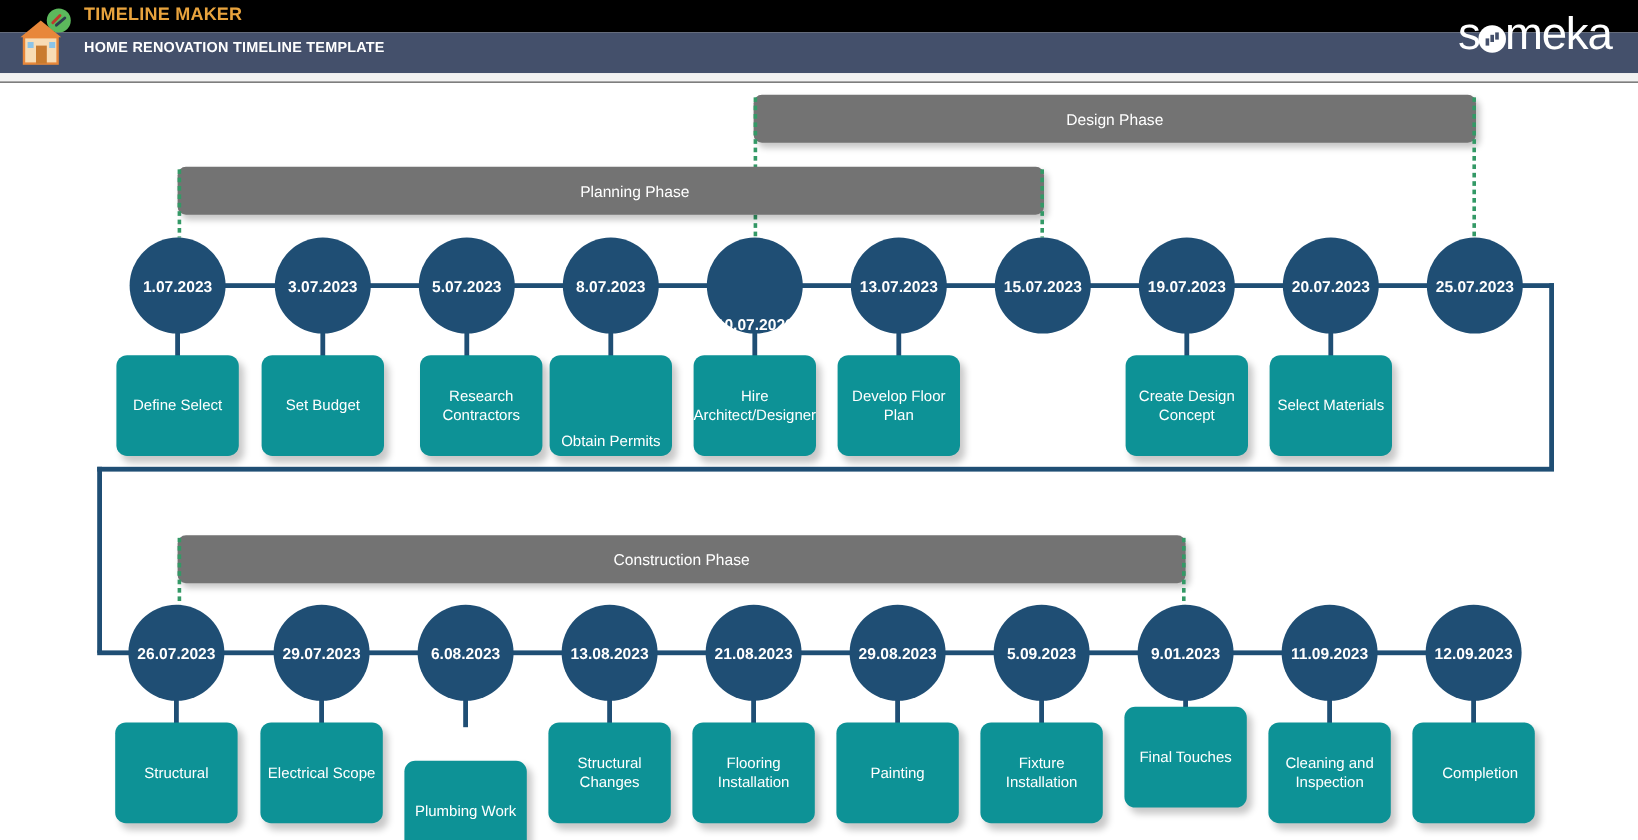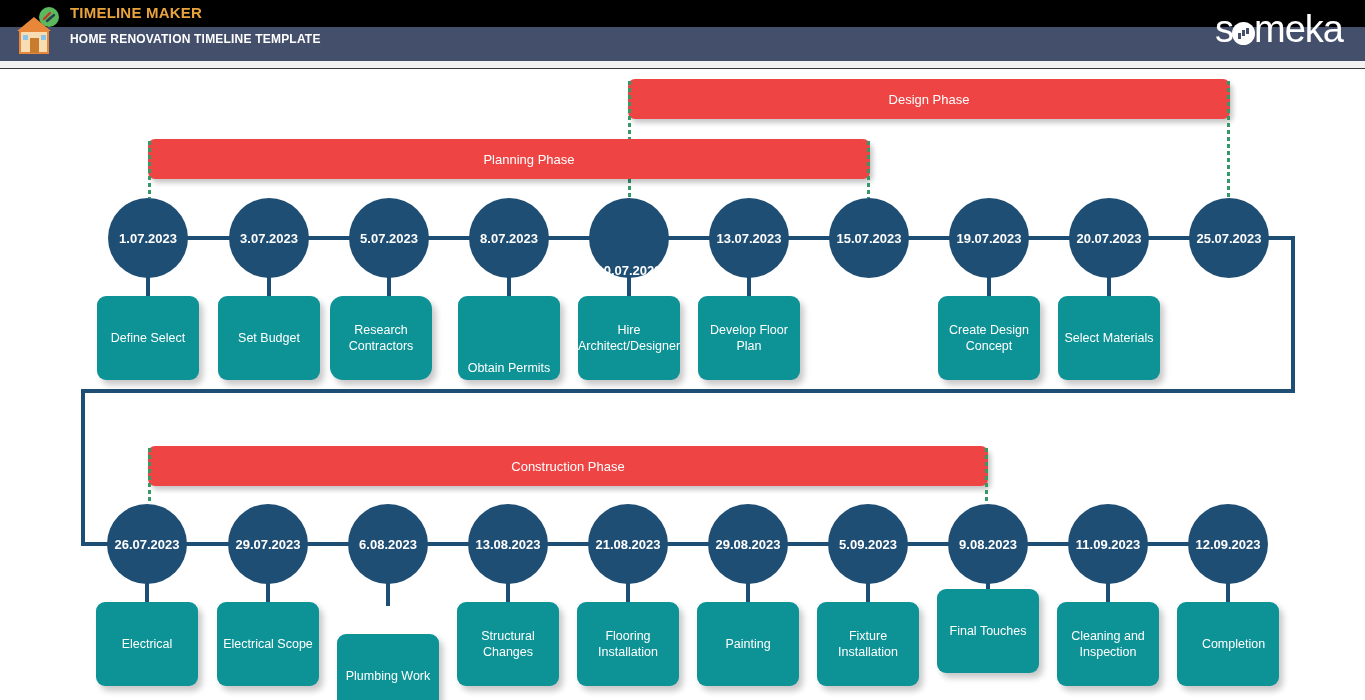--- a/index.html
+++ b/index.html
@@ -46,21 +46,21 @@
   .strip-gray {
     position: absolute; left: 0; top: 61px; width: 1365px; height: 8px;
     background: #f2f2f2; border-bottom: 1px solid #3a3a3a;
   }
 
   
   .canvas { position: absolute; left: 0; top: 69px; width: 1365px; height: 631px; background: #fff; }
 
   
   .phase {
-    position: absolute; height: 40px; background: #ef4444; border-radius: 7px;
+    position: absolute; height: 40px; background: #737373; border-radius: 7px;
     color: #ffffff; font-size: 13px; display: flex; align-items: center;
     justify-content: center; box-shadow: 3px 4px 5px rgba(0,0,0,.22);
   }
 
   
   .pstem {
     position: absolute; width: 3px;
     background-image: linear-gradient(#339966 55%, rgba(0,0,0,0) 0%);
     background-size: 3px 7px; background-repeat: repeat-y;
   }
@@ -141,21 +141,21 @@
           <span>3.07.2023</span>
         </div>
         <div class="stem" style="left: 267px; top: 203px; height: 28px;"></div>
         <div class="task" style="left: 218px; top: 227px;">
           <span>Set Budget</span>
         </div>
         <div class="node" style="left: 349px; top: 129px;">
           <span>5.07.2023</span>
         </div>
         <div class="stem" style="left: 387px; top: 203px; height: 28px;"></div>
-        <div class="task" style="left: 330px; top: 227px; border-radius: 13px;">
+        <div class="task" style="left: 350px; top: 227px;">
           <span>Research Contractors</span>
         </div>
         <div class="node" style="left: 469px; top: 129px;">
           <span>8.07.2023</span>
         </div>
         <div class="stem" style="left: 507px; top: 203px; height: 28px;"></div>
         <div class="task" style="left: 458px; top: 227px; align-items: flex-end;">
           <span>Obtain Permits</span>
         </div>
         <div class="node" style="left: 589px; top: 129px; align-items: flex-end;">
@@ -191,21 +191,21 @@
         </div>
         <div class="node" style="left: 1189px; top: 129px;">
           <span>25.07.2023</span>
         </div>
         <div class="spine" style="left: 147px; top: 473px; width: 1081px;"></div>
         <div class="node" style="left: 107px; top: 435px;">
           <span>26.07.2023</span>
         </div>
         <div class="stem" style="left: 145px; top: 509px; height: 28px;"></div>
         <div class="task" style="left: 96px; top: 533px;">
-          <span>Electrical</span>
+          <span>Structural</span>
         </div>
         <div class="node" style="left: 228px; top: 435px;">
           <span>29.07.2023</span>
         </div>
         <div class="stem" style="left: 266px; top: 509px; height: 28px;"></div>
         <div class="task" style="left: 217px; top: 533px;">
           <span>Electrical Scope</span>
         </div>
         <div class="node" style="left: 348px; top: 435px;">
           <span>6.08.2023</span>
@@ -236,21 +236,21 @@
           <span>Painting</span>
         </div>
         <div class="node" style="left: 828px; top: 435px;">
           <span>5.09.2023</span>
         </div>
         <div class="stem" style="left: 866px; top: 509px; height: 28px;"></div>
         <div class="task" style="left: 817px; top: 533px; align-items: center;">
           <span>Fixture Installation</span>
         </div>
         <div class="node" style="left: 948px; top: 435px;">
-          <span>9.08.2023</span>
+          <span>9.01.2023</span>
         </div>
         <div class="stem" style="left: 986px; top: 509px; height: 28px;"></div>
         <div class="task" style="left: 937px; top: 520px;">
           <span>Final Touches</span>
         </div>
         <div class="node" style="left: 1068px; top: 435px;">
           <span>11.09.2023</span>
         </div>
         <div class="stem" style="left: 1106px; top: 509px; height: 28px;"></div>
         <div class="task" style="left: 1057px; top: 533px;">

